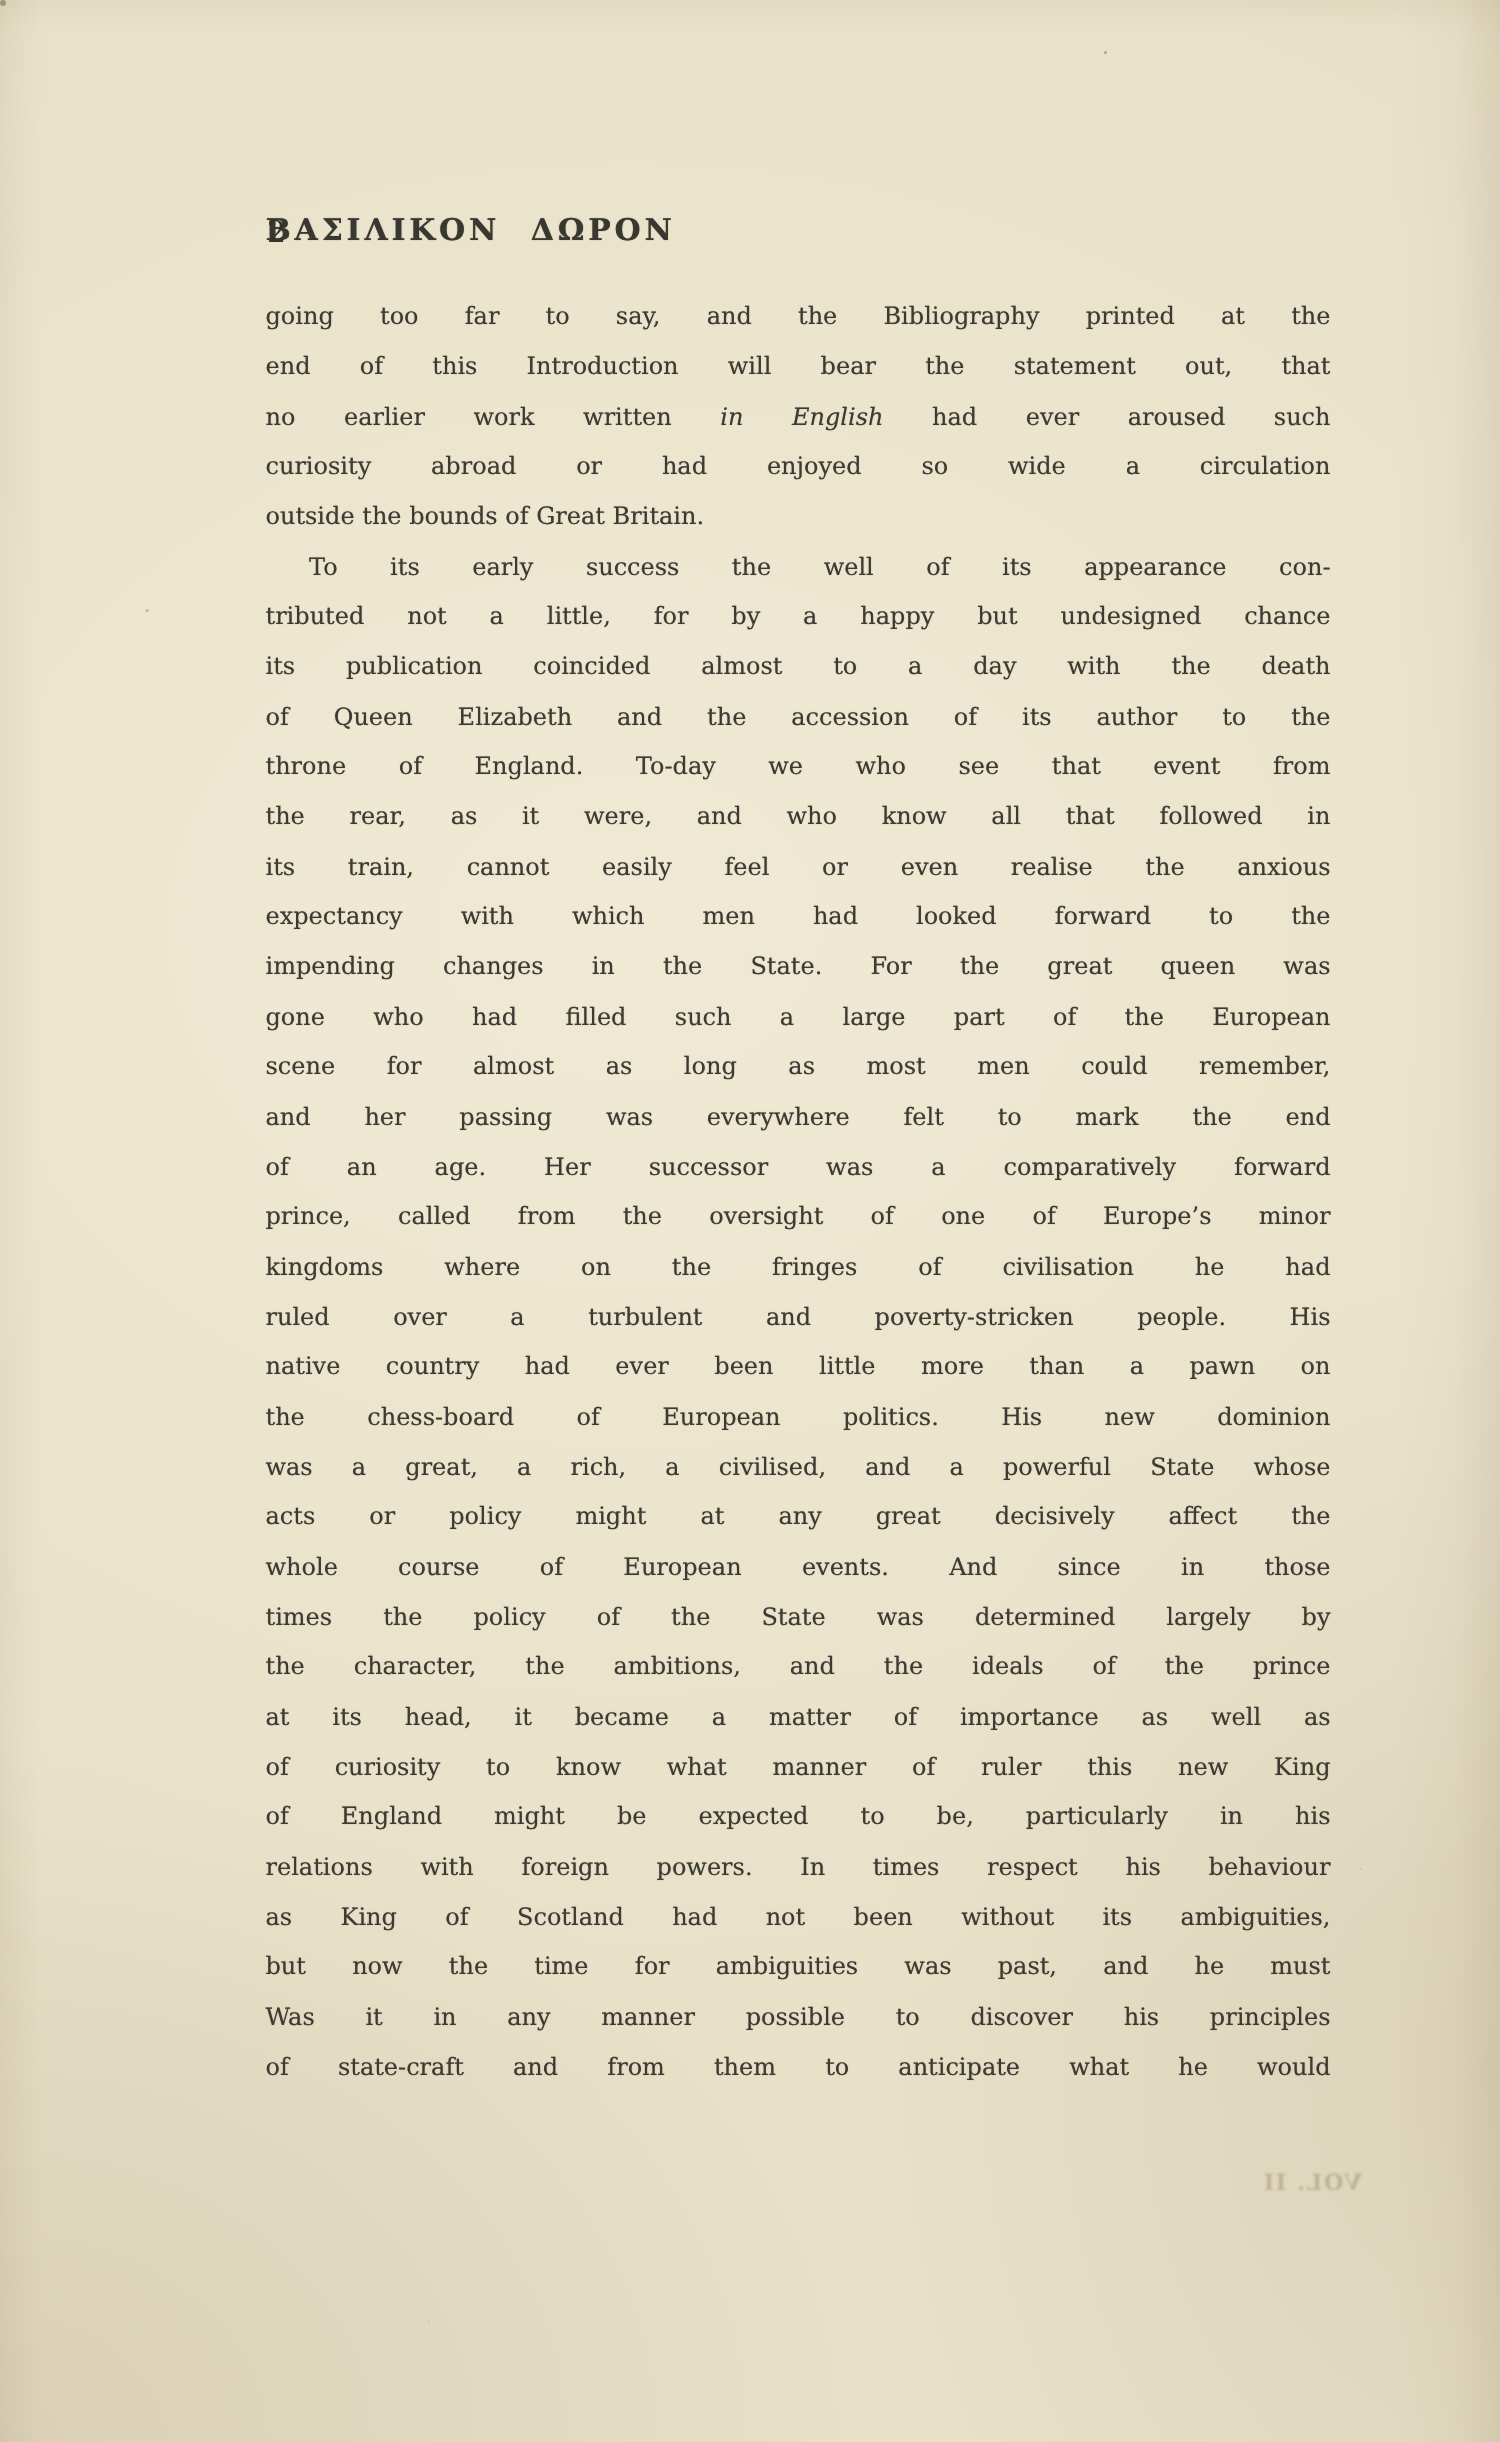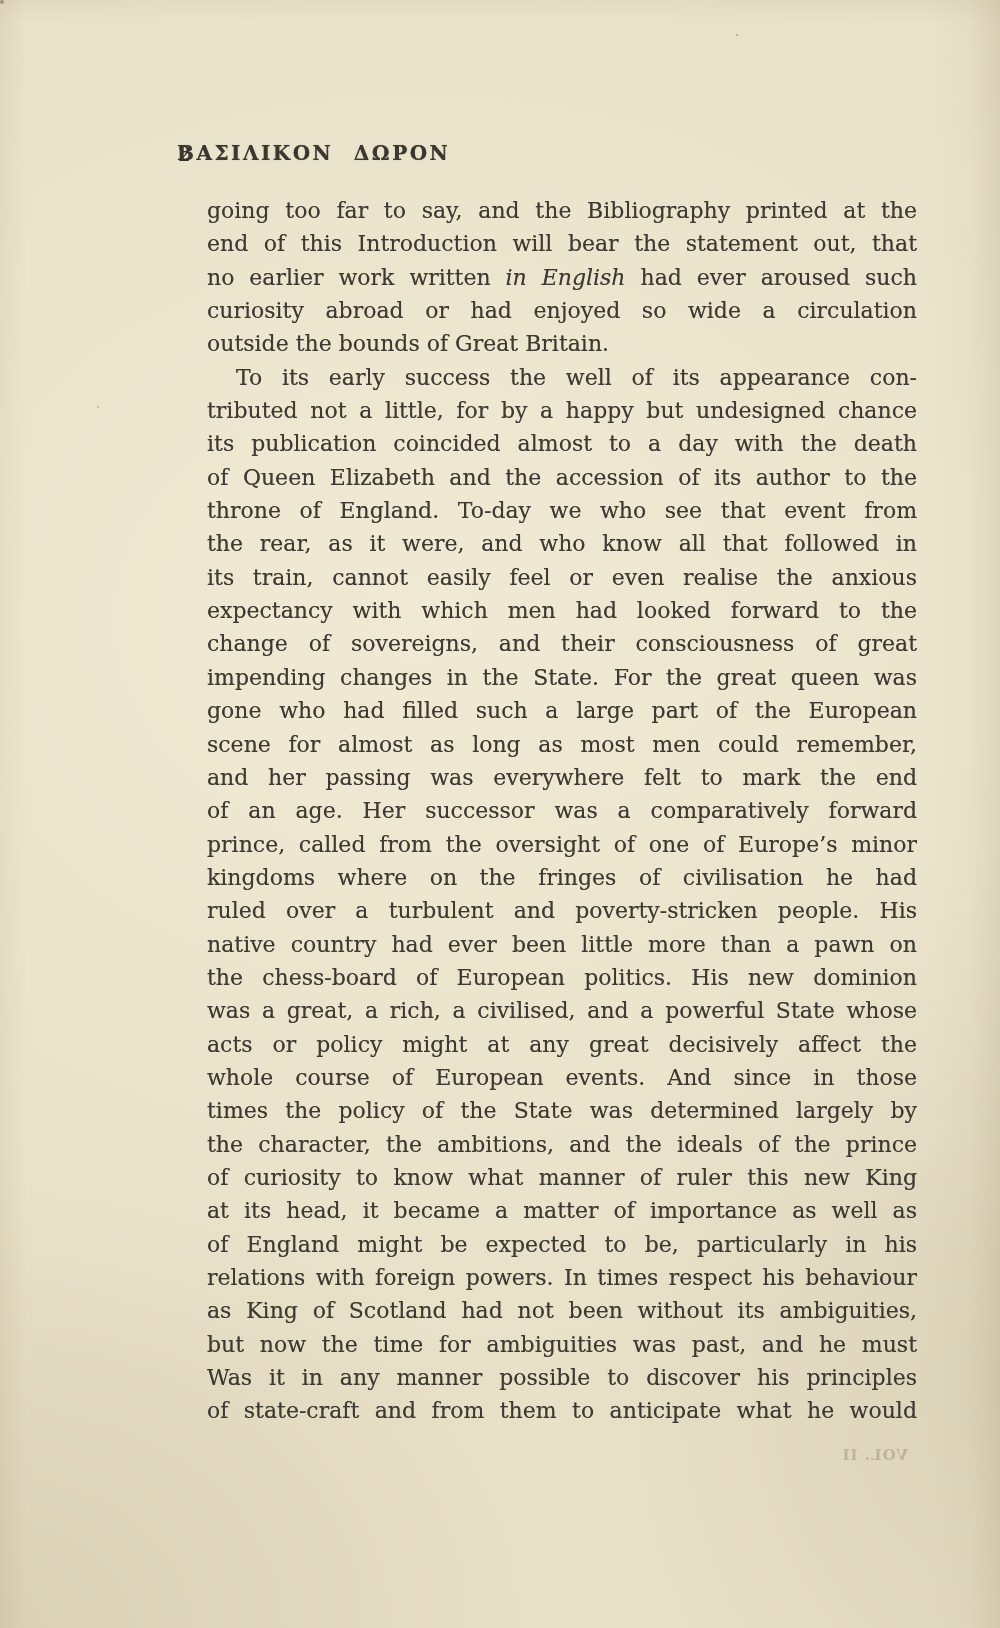--- a/index.html
+++ b/index.html
@@ -60,25 +60,24 @@
     letter-spacing: 2.5px;
     word-spacing: 11px;
     color: #383730;
     text-shadow: 0 0 0.7px rgba(56,55,48,0.65);
   }
   .page-text {
     position: absolute;
     left: 177px;
     top: 194px;
     width: 710px;
-    font-size: 22px;
+    font-size: 16px;
     line-height: 33.35px;
     color: #3c3a32;
     text-shadow: 0 0 0.6px rgba(60,58,50,0.55);
-    margin-left: 30px;
   }
   .line {
     text-align: justify;
     text-align-last: justify;
   }
   .line.flush {
     text-align-last: left;
   }
   .line.indent {
     text-indent: 29px;
@@ -114,38 +113,37 @@
       <div class="line"><span>curiosity abroad or had enjoyed so wide a circulation</span></div>
       <div class="line flush"><span>outside the bounds of Great Britain.</span></div>
       <div class="line indent"><span>To its early success the well of its appearance con-</span></div>
       <div class="line"><span>tributed not a little, for by a happy but undesigned chance</span></div>
       <div class="line"><span>its publication coincided almost to a day with the death</span></div>
       <div class="line"><span>of Queen Elizabeth and the accession of its author to the</span></div>
       <div class="line"><span>throne of England.  To-day we who see that event from</span></div>
       <div class="line"><span>the rear, as it were, and who know all that followed in</span></div>
       <div class="line"><span>its train, cannot easily feel or even realise the anxious</span></div>
       <div class="line"><span>expectancy with which men had looked forward to the</span></div>
-      <div class="line"><span>change of sovereigns, and their consciousness of great</span></div>
       <div class="line"><span>impending changes in the State.  For the great queen was</span></div>
       <div class="line"><span>gone who had filled such a large part of the European</span></div>
       <div class="line"><span>scene for almost as long as most men could remember,</span></div>
       <div class="line"><span>and her passing was everywhere felt to mark the end</span></div>
       <div class="line"><span>of an age.  Her successor was a comparatively forward</span></div>
       <div class="line"><span>prince, called from the oversight of one of Europe’s minor</span></div>
       <div class="line"><span>kingdoms where on the fringes of civilisation he had</span></div>
       <div class="line"><span>ruled over a turbulent and poverty-stricken people.  His</span></div>
       <div class="line"><span>native country had ever been little more than a pawn on</span></div>
       <div class="line"><span>the chess-board of European politics.  His new dominion</span></div>
       <div class="line"><span>was a great, a rich, a civilised, and a powerful State whose</span></div>
       <div class="line"><span>acts or policy might at any great decisively affect the</span></div>
       <div class="line"><span>whole course of European events.  And since in those</span></div>
       <div class="line"><span>times the policy of the State was determined largely by</span></div>
       <div class="line"><span>the character, the ambitions, and the ideals of the prince</span></div>
+      <div class="line"><span>at its head, it became a matter of importance as well as</span></div>
       <div class="line"><span>of curiosity to know what manner of ruler this new King</span></div>
-      <div class="line"><span>at its head, it became a matter of importance as well as</span></div>
       <div class="line"><span>of England might be expected to be, particularly in his</span></div>
       <div class="line"><span>relations with foreign powers.  In times respect his behaviour</span></div>
       <div class="line"><span>as King of Scotland had not been without its ambiguities,</span></div>
       <div class="line"><span>but now the time for ambiguities was past, and he must</span></div>
       <div class="line"><span>Was it in any manner possible to discover his principles</span></div>
       <div class="line"><span>of state-craft and from them to anticipate what he would</span></div>
     </div>
 
   <div class="bleed-through">VOL. II</div>
 </div>

